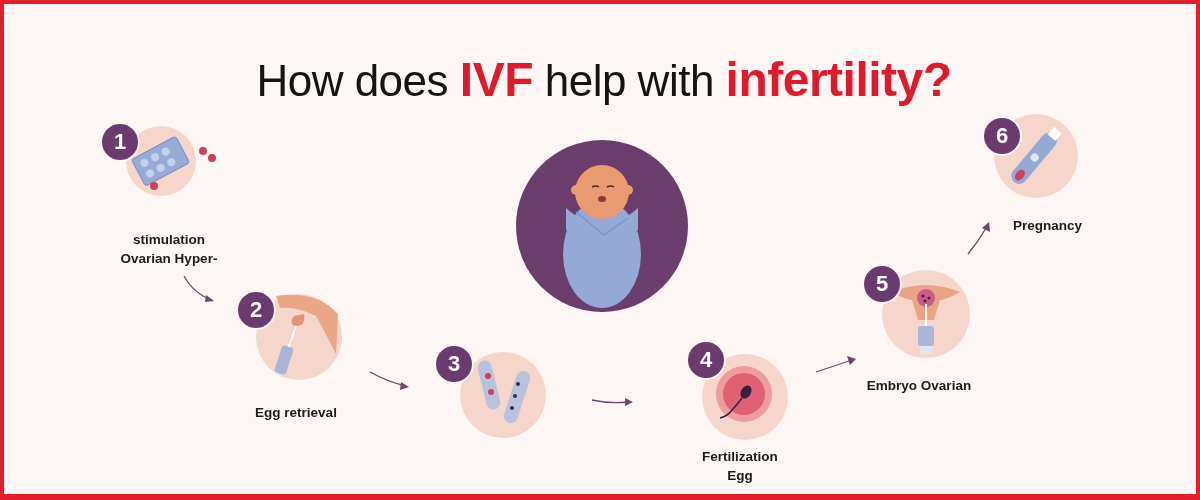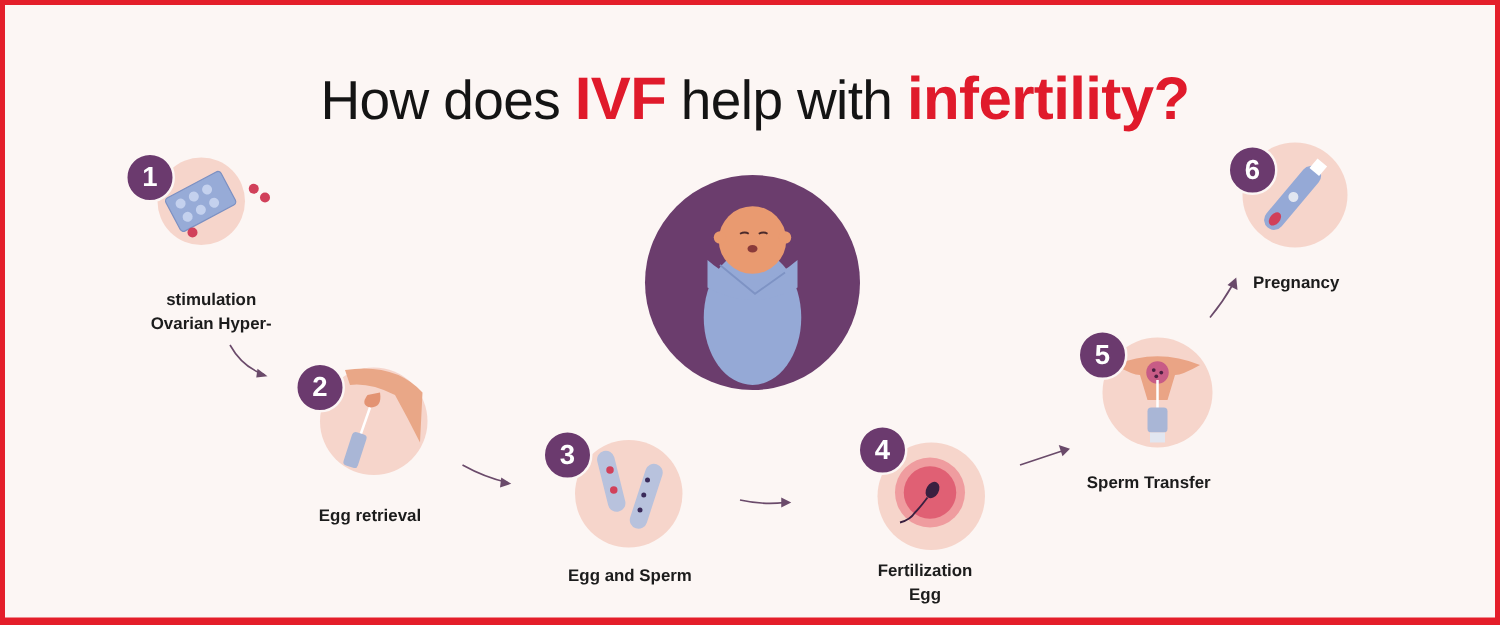--- a/index.html
+++ b/index.html
@@ -90,21 +90,20 @@
         <circle cx="28" cy="24" r="3" fill="#d1405a"></circle>
           <circle cx="31" cy="40" r="3" fill="#d1405a"></circle>
         <rect x="50" y="18" width="14" height="54" rx="7" fill="#b8c2dd" transform="rotate(18 57 45)"></rect>
         <circle cx="58" cy="32" r="2" fill="#3a2a5a"></circle>
           <circle cx="55" cy="44" r="2" fill="#3a2a5a"></circle>
           <circle cx="52" cy="56" r="2" fill="#3a2a5a"></circle>
       </svg>
     </div>
     <div class="badge" style="left:430px;top:340px;">3</div>
     <div class="label" style="left:420px;top:447px;width:160px;">
-      <div>Egg and Sperm</div>
     </div>
   </div>
 
   <svg style="left:586px;top:390px;" width="46" height="16">
     <path d="M2 6 Q20 10 38 8" stroke="#6a4a6a" stroke-width="1.3" fill="none"></path>
     <path d="M35 4 L43 8 L35 12 Z" fill="#6a4a6a"></path>
   </svg>
 
   <div class="step">
     <div class="circle" style="left:698px;top:350px;width:86px;height:86px;">
@@ -135,39 +134,39 @@
         <circle cx="41" cy="26" r="1.5" fill="#4a2040"></circle>
           <circle cx="47" cy="28" r="1.5" fill="#4a2040"></circle>
           <circle cx="43" cy="31" r="1.5" fill="#4a2040"></circle>
         <line x1="44" y1="34" x2="44" y2="60" stroke="#fff" stroke-width="2"></line>
         <rect x="36" y="56" width="16" height="20" rx="3" fill="#a9b6d6"></rect>
         <rect x="38" y="76" width="12" height="8" fill="#e2e6f0"></rect>
       </svg>
     </div>
     <div class="badge" style="left:858px;top:260px;">5</div>
     <div class="label" style="left:840px;top:372px;width:150px;">
-      <div>Sperm Transfer</div>
+      <div>Embryo Ovarian</div>
     </div>
   </div>
 
   <svg style="left:960px;top:218px;" width="30" height="36">
     <path d="M4 32 Q14 20 22 6" stroke="#6a4a6a" stroke-width="1.3" fill="none"></path>
     <path d="M18 6 L25 0 L26 10 Z" fill="#6a4a6a"></path>
   </svg>
 
   <div class="step">
     <div class="circle" style="left:990px;top:110px;width:84px;height:84px;">
       <svg width="84" height="84" viewBox="0 0 84 84">
         <g transform="rotate(-50 42 42)">
           <rect x="8" y="34" width="62" height="16" rx="8" fill="#95a9d6"></rect>
           <rect x="66" y="37" width="10" height="10" fill="#ffffff"></rect>
           <circle cx="40" cy="42" r="4" fill="#e2e6f0"></circle>
           <ellipse cx="17" cy="42" rx="6" ry="4" fill="#d1405a"></ellipse>
         </g>
       </svg>
     </div>
     <div class="badge" style="left:978px;top:112px;">6</div>
-    <div class="label" style="left:988px;top:212px;width:90px;text-align:center;">
+    <div class="label" style="left:988px;top:212px;width:90px;text-align:right;">
       <div>Pregnancy</div>
     </div>
   </div>
 
 </div>
 
 </body></html>

